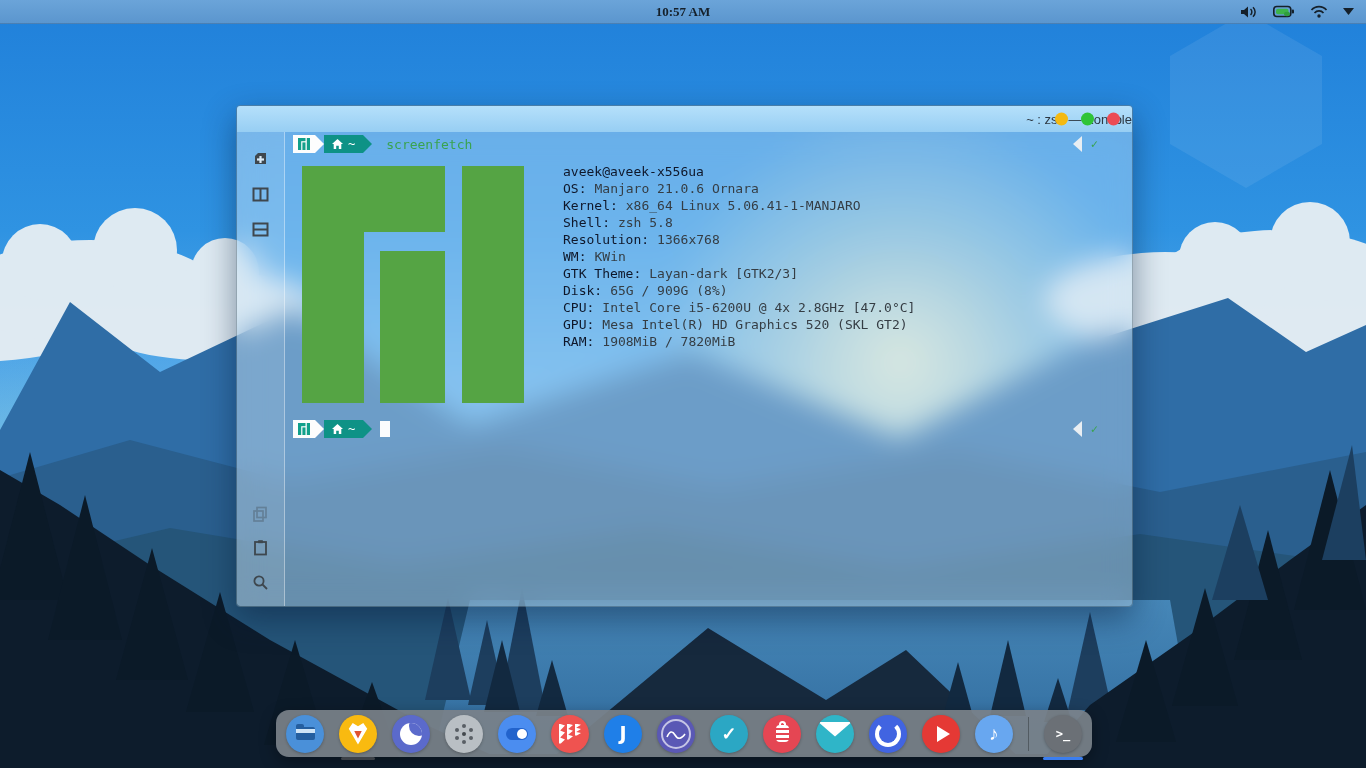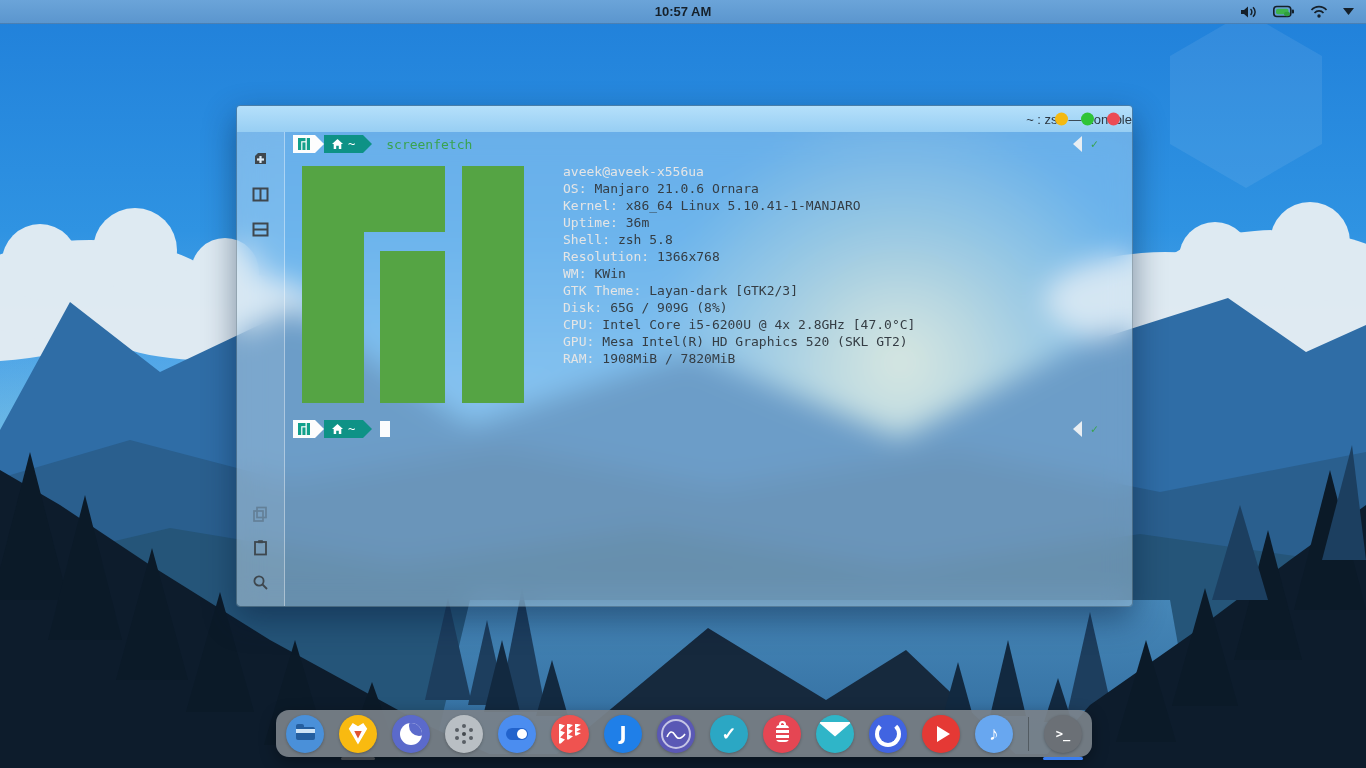--- a/index.html
+++ b/index.html
@@ -11,21 +11,21 @@
   svg.wallpaper{position:absolute;left:0;top:0;width:1366px;height:768px;display:block;}
 
   
   .menubar{position:absolute;left:0;top:0;width:100%;height:24px;box-sizing:border-box;
     background:linear-gradient(#6ba4d9,#5b96ce);border-bottom:1px solid rgba(35,85,135,.45);
     display:flex;align-items:center;padding:0 12px;z-index:30;color:#15202a;font-size:13px;}
   .menu-left{display:flex;align-items:center;gap:17px;}
   .launcher{width:13px;height:13px;border:2.5px solid #15202a;border-radius:50%;}
   .app-name{font-weight:bold;}
   .menu-item{cursor:default;}
-  .clock{position:absolute;left:50%;transform:translateX(-50%);font-weight:bold;}
+  .clock{position:absolute;left:50%;transform:translateX(-50%);font-weight:bold;font-family:Liberation Serif, serif;}
   .tray{margin-left:auto;display:flex;align-items:center;gap:15px;}
   .tray svg{display:block;}
 
   
   .window{position:absolute;left:236px;top:105px;width:895px;height:500px;z-index:20;
     border-radius:4px;overflow:hidden;border:1px solid rgba(96,118,134,.6);
     box-shadow:0 12px 32px rgba(5,25,55,.45);}
   .titlebar{height:26px;background:linear-gradient(#b5e0fb,#97cef3);position:relative;
     display:flex;align-items:center;justify-content:flex-end;font-size:13px;color:#2c3742;}
   .tb-buttons{position:absolute;right:12px;top:50%;transform:translateY(-50%);display:flex;gap:13px;}
@@ -62,21 +62,21 @@
   .mlogo{position:absolute;left:17px;top:34px;width:222px;height:237px;}
   .mlogo div{position:absolute;background:#55a444;}
   .m1a{left:0;top:0;width:62px;height:237px;}
   .m1b{left:0;top:0;width:143px;height:66px;}
   .m2{left:78px;top:85px;width:65px;height:152px;}
   .m3{left:160px;top:0;width:62px;height:237px;}
 
   
   .info{position:absolute;left:278px;top:31px;}
   .iline{height:17px;white-space:pre;}
-  .lab,.user{color:#e5e5e5;}
+  .lab,.user{color:#0f172a;}
   .lab{margin-right:8px;}
 
   
   .dock{position:absolute;left:276px;top:710px;width:816px;height:47px;box-sizing:border-box;
     background:rgba(122,129,137,.93);border-radius:13px;display:flex;align-items:center;
     padding:0 10px;gap:15px;z-index:25;box-shadow:0 5px 16px rgba(0,0,0,.35);}
   .dicon{width:38px;height:38px;border-radius:50%;flex:0 0 auto;position:relative;
     display:flex;align-items:center;justify-content:center;box-shadow:0 1px 3px rgba(0,0,0,.25);}
   .dsep{width:1px;height:34px;background:rgba(55,60,66,.55);flex:0 0 auto;}
   .ind{position:absolute;bottom:-7px;left:50%;transform:translateX(-50%);height:3px;border-radius:2px;}
@@ -326,22 +326,21 @@
       <div class="mlogo">
         <div class="m1a"></div>
           <div class="m1b"></div>
           <div class="m2"></div>
           <div class="m3"></div>
       </div>
 
       <div class="info">
         <div class="iline"><span class="user">aveek@aveek-x556ua</span></div>
         <div class="iline"><span class="lab">OS:</span><span class="val">Manjaro 21.0.6 Ornara</span></div>
-        <div class="iline"><span class="lab">Kernel:</span><span class="val">x86_64 Linux 5.10.41-1-MANJARO</span></div>
-        <div class="iline"><span class="lab">Uptime:</span><span class="val">36m</span></div>
+        <div class="iline"><span class="lab">Kernel:</span><span class="val">x86_64 Linux 5.06.41-1-MANJARO</span></div>
         <div class="iline"><span class="lab">Shell:</span><span class="val">zsh 5.8</span></div>
         <div class="iline"><span class="lab">Resolution:</span><span class="val">1366x768</span></div>
         <div class="iline"><span class="lab">WM:</span><span class="val">KWin</span></div>
         <div class="iline"><span class="lab">GTK Theme:</span><span class="val">Layan-dark [GTK2/3]</span></div>
         <div class="iline"><span class="lab">Disk:</span><span class="val">65G / 909G (8%)</span></div>
         <div class="iline"><span class="lab">CPU:</span><span class="val">Intel Core i5-6200U @ 4x 2.8GHz [47.0°C]</span></div>
         <div class="iline"><span class="lab">GPU:</span><span class="val">Mesa Intel(R) HD Graphics 520 (SKL GT2)</span></div>
         <div class="iline"><span class="lab">RAM:</span><span class="val">1908MiB / 7820MiB</span></div>
       </div>
 

